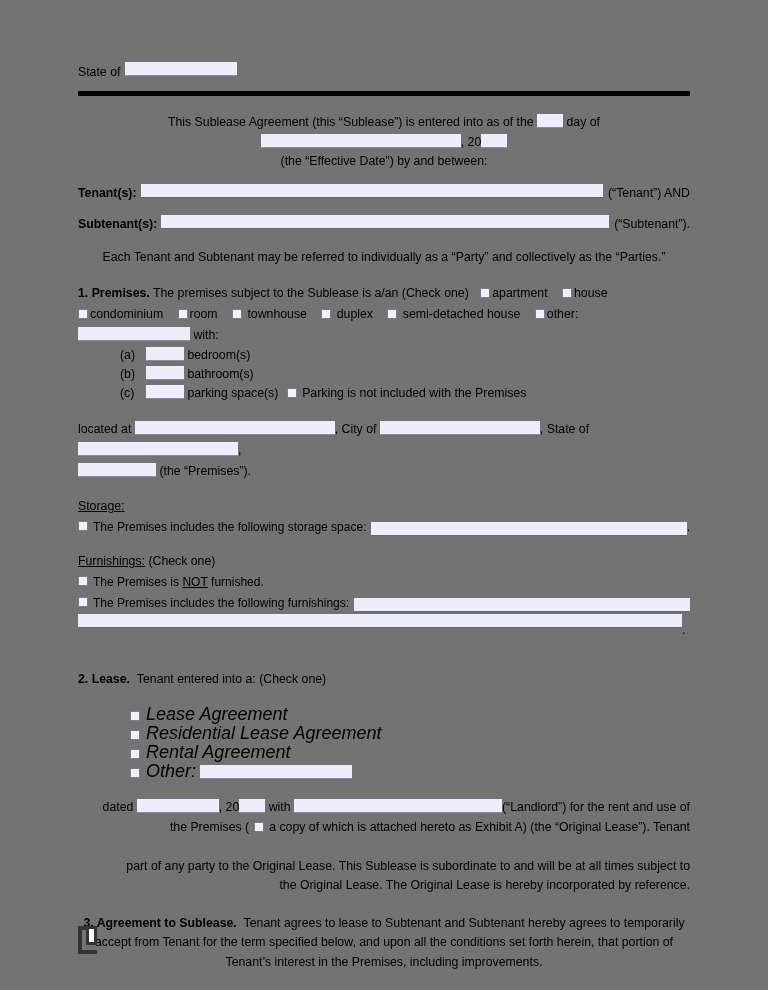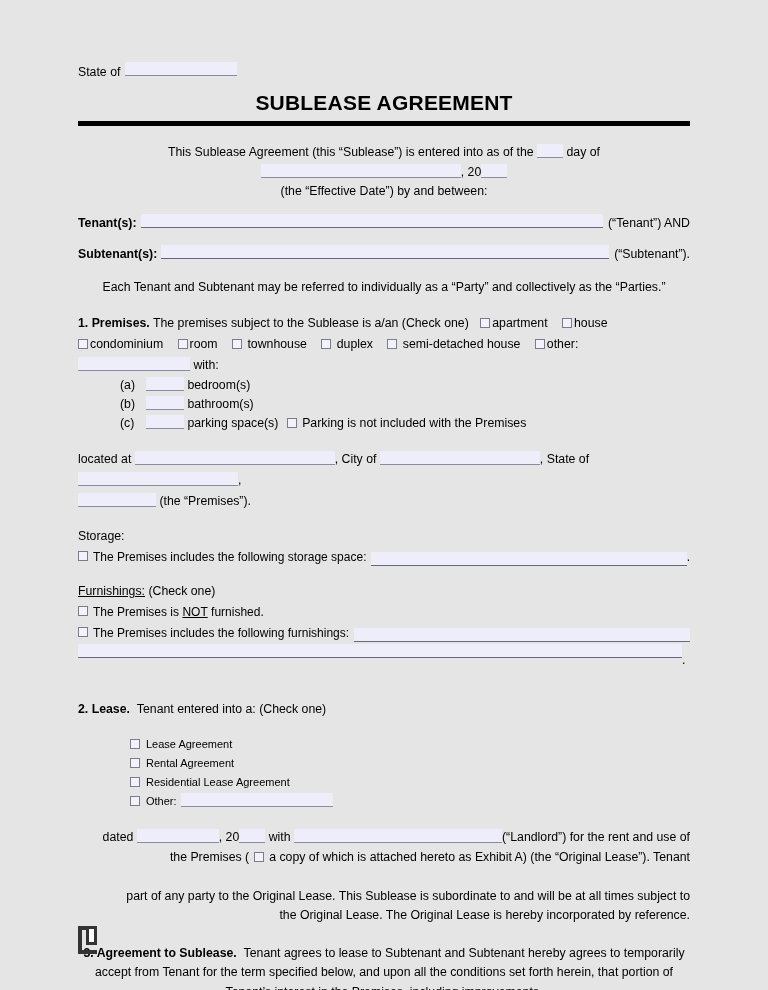--- a/index.html
+++ b/index.html
@@ -13,21 +13,21 @@
     font-family: "Liberation Sans", sans-serif;
     color: #000000;
     position: relative;
     overflow: hidden;
   }
   .page {
     position: absolute;
     left: 0; top: 0;
     width: 768px;
     height: 990px;
-    background: #e5e5e5;
+    background: #737373;
   }
   .content {
     position: absolute;
     left: 78px;
     top: 62px;
     width: 612px;
   }
   .b { font-weight: bold; }
   .u { text-decoration: underline; }
 
@@ -122,20 +122,21 @@
   .abc {
     font-size: 12.3px;
     line-height: 19px;
     margin-left: 42px;
   }
   .abc .lbl { display: inline-block; width: 26px; }
 
   
   .sec-head {
     font-size: 12.3px;
+    text-decoration: underline;
     margin-bottom: 4px;
   }
   .cb-line {
     font-size: 12px;
     line-height: 21px;
     display: flex;
     align-items: baseline;
   }
   .cb-line .fill {
     flex: 1 1 auto;
@@ -151,22 +152,23 @@
     display: block;
     background: #eeeefa;
     border-bottom: 1px solid #66667f;
     height: 13px;
     width: 604px;
   }
 
   
   .lease-list {
     margin-left: 52px;
-    font-size: 11px;
+    font-size: 18px;
     line-height: 19px;
+    font-style: italic;
   }
   .lease-list .item { margin-bottom: 0px; white-space: nowrap; }
   .lease-list .cb { margin-right: 6px; }
 
   
   .dated {
     font-size: 12.3px;
     line-height: 19.5px;
   }
 
@@ -184,21 +186,20 @@
 
 <div class="page">
 
   <div class="content">
 
     <div class="state-row">
       <span>State of</span>
       <span class="blank blank-md" style="margin-left:5px;"></span>
     </div>
 
-    <div class="title">SUBLEASE AGREEMENT</div>
     <div class="rule"></div>
 
     <div class="para">
       <span>This Sublease Agreement (this “Sublease”) is entered into as of the</span>
       <span class="blank blank-sm"></span>
       <span>day of</span>
       <span class="blank blank-xl"></span><span>, 20</span><span class="blank blank-sm"></span>
       <br>
       <span>(the “Effective Date”) by and between:</span>
     </div>
@@ -292,22 +293,22 @@
       <span style="position:relative;top:-7px;left:604px;display:inline-block;">.</span>
     </div>
 
     <div class="opt-row" style="margin-top:22px;">
       <span class="b">2. Lease.</span>
       &nbsp;<span>Tenant entered into a: (Check one)</span>
     </div>
 
     <div class="lease-list" style="margin-top:15px;">
       <div class="item"><span class="cb"></span><span>Lease Agreement</span></div>
+      <div class="item"><span class="cb"></span><span>Residential Lease Agreement</span></div>
       <div class="item"><span class="cb"></span><span>Rental Agreement</span></div>
-      <div class="item"><span class="cb"></span><span>Residential Lease Agreement</span></div>
       <div class="item"><span class="cb"></span><span>Other:</span><span class="blank" style="width:152px;margin-left:4px;"></span></div>
     </div>
 
     <div class="dated" style="margin-top:17px;text-align:right;">
       <span>dated</span>
       <span class="blank" style="width:82px;"></span><span>, 20</span><span class="blank blank-sm"></span>
       <span>with</span>
       <span class="blank" style="width:208px;"></span><span>(“Landlord”) for the rent and use of</span>
       <br>
       <span>the Premises (</span><span class="cb" style="margin:0 5px;"></span><span>a copy of which is attached hereto as Exhibit A) (the “Original Lease”). Tenant</span>

